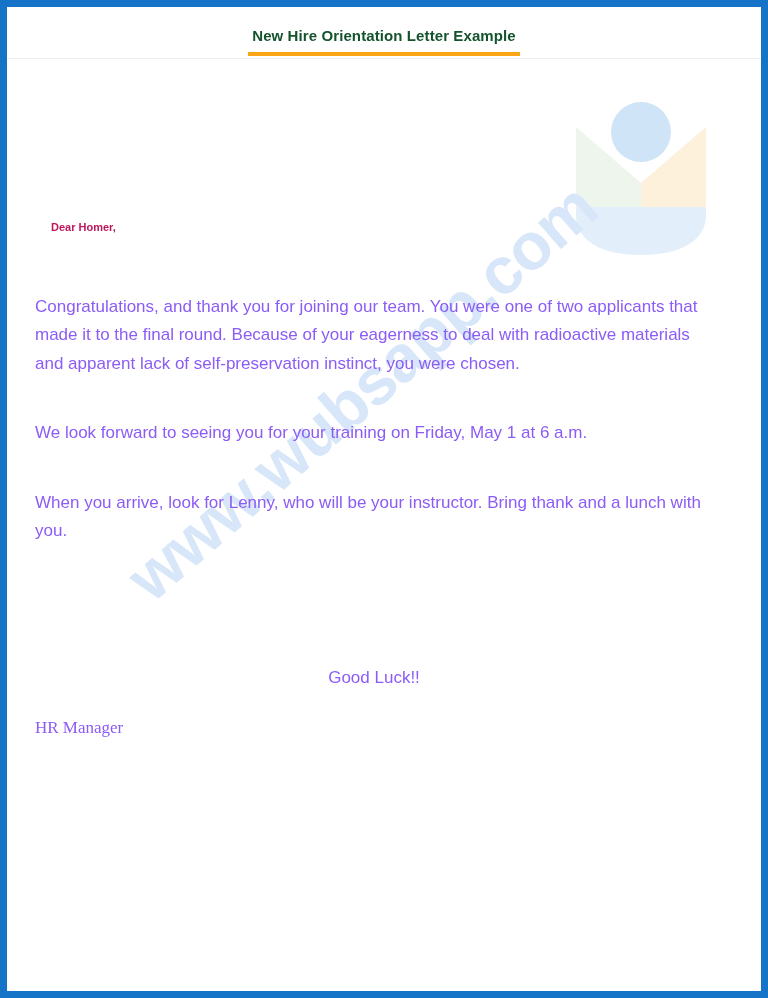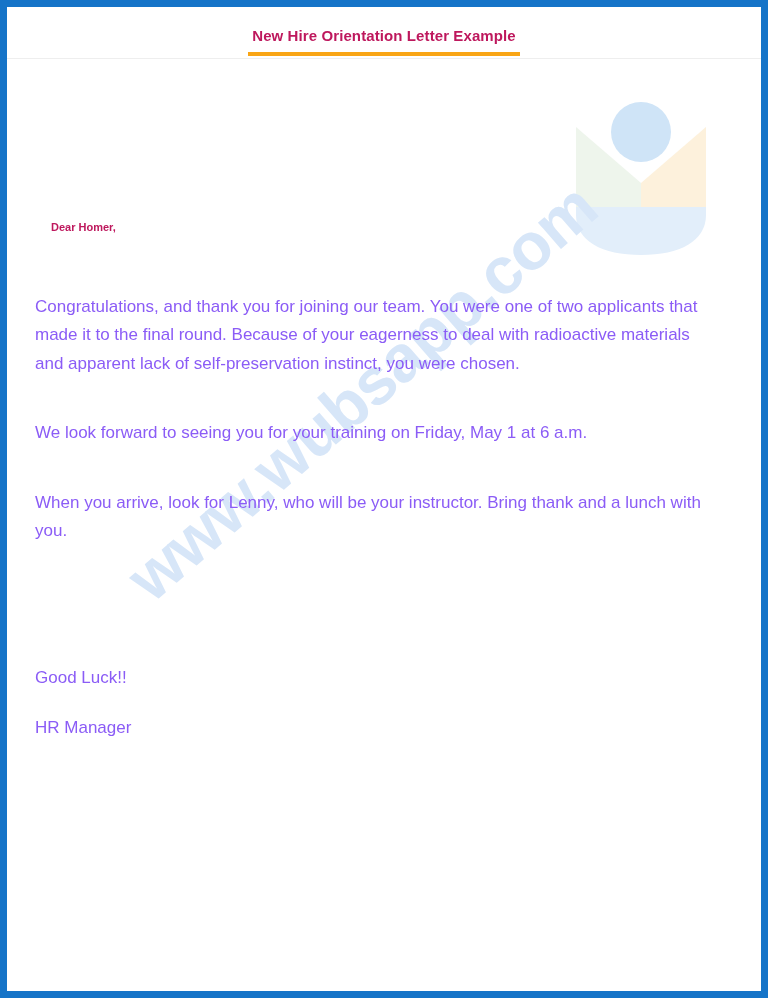--- a/index.html
+++ b/index.html
@@ -30,21 +30,21 @@
     display: flex;
     flex-direction: column;
     align-items: center;
     justify-content: flex-start;
     padding-top: 20px;
     background: #ffffff;
   }
   .header-title {
     font-size: 15px;
     font-weight: bold;
-    color: #be185d;
+    color: #14532d;
     letter-spacing: 0.1px;
     line-height: 1.2;
     white-space: nowrap;
   }
   .header-underline {
     margin-top: 7px;
     width: 272px;
     height: 4px;
     background: #f9a515;
   }
@@ -105,23 +105,25 @@
   .para {
     margin: 0;
     padding-top: 41px;
     font-size: 17px;
     color: #8b5cf6;
     line-height: 1.68;
     max-width: 684px;
   }
   .para.closing {
     padding-top: 118px;
+    text-align: center;
   }
   .para.signature {
     padding-top: 22px;
+    font-family: Liberation Serif, serif;
   }
 </style>
 </head>
 <body>
 
 <div class="page">
 
   <div class="header">
     <div class="header-title">New Hire Orientation Letter Example</div>
     <div class="header-underline"></div>

